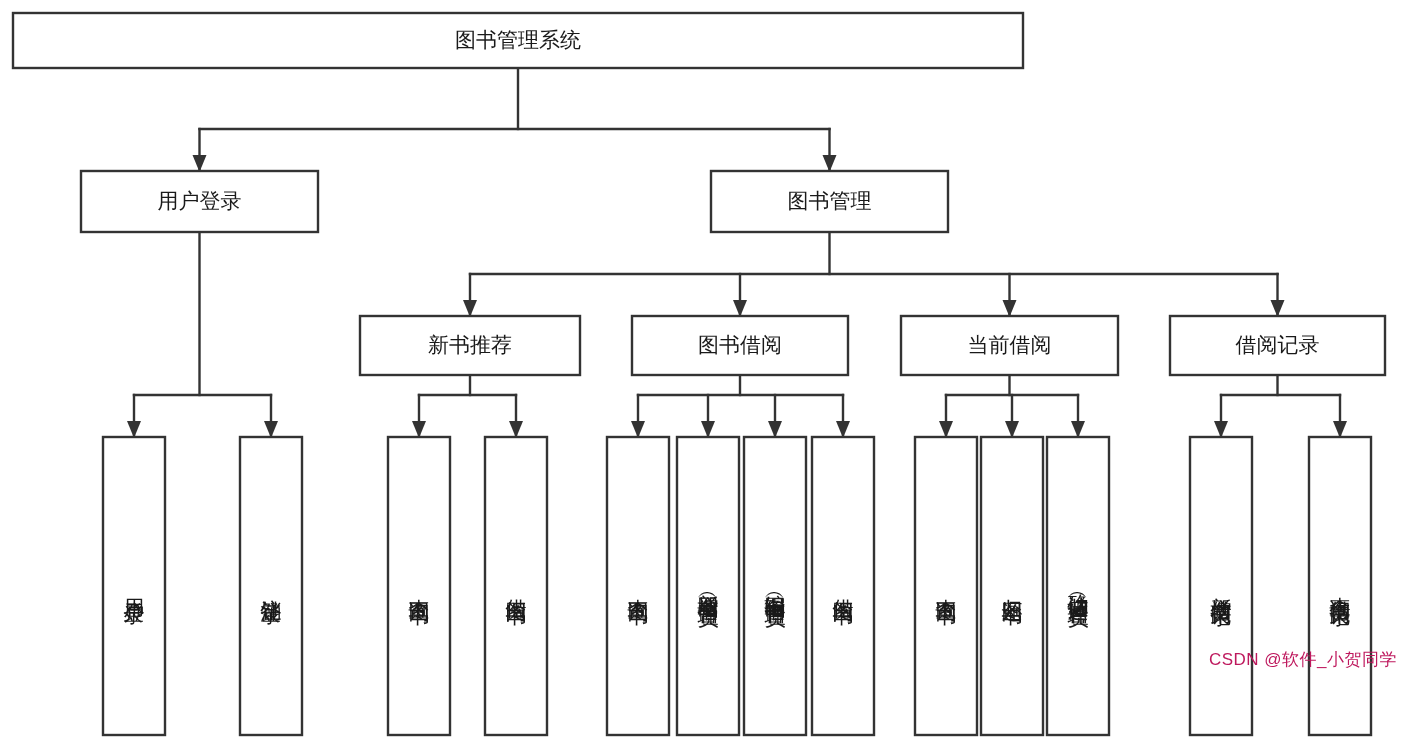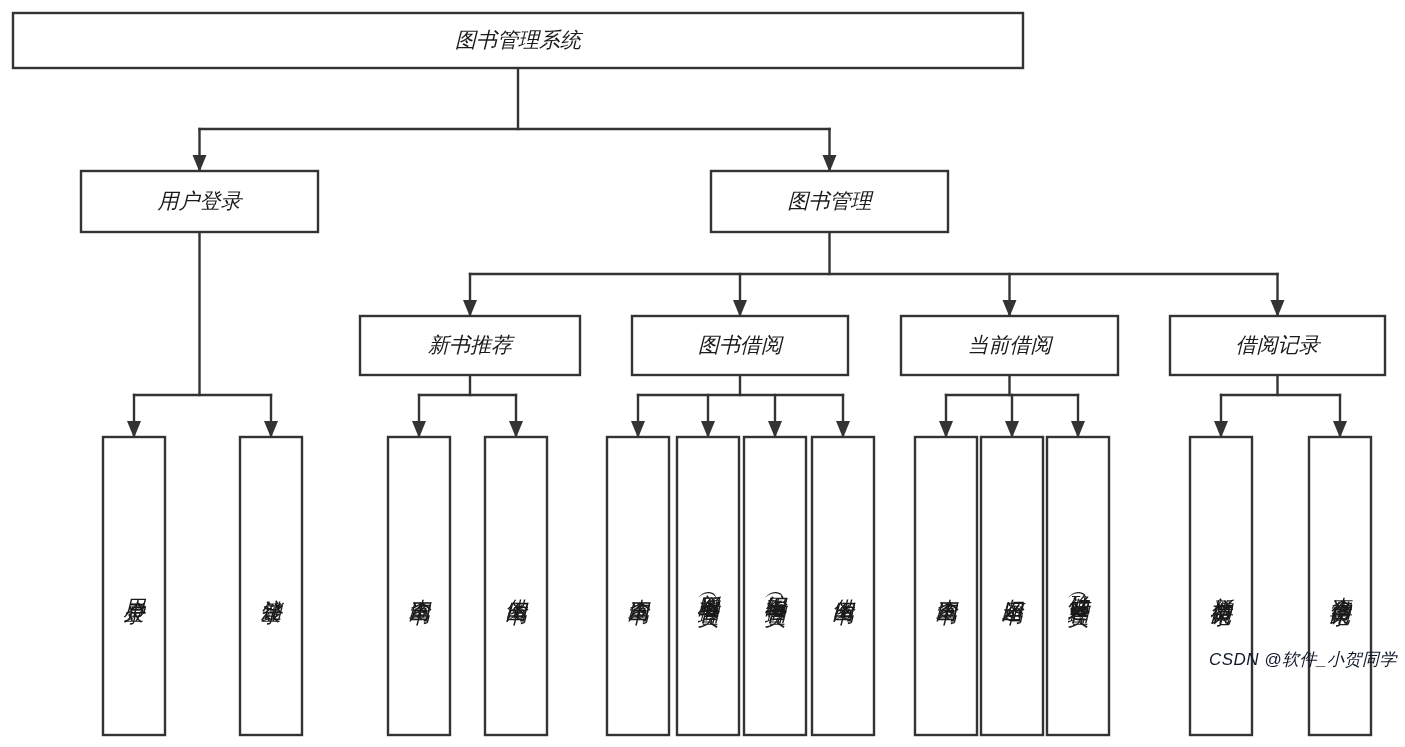--- a/index.html
+++ b/index.html
@@ -11,21 +11,20 @@
     width: 1405px;
     height: 747px;
     font-family: "Liberation Sans", sans-serif;
     overflow: hidden;
   }
   #diagram-root {
     position: relative;
     width: 1405px;
     height: 677px;
     background: #ffffff;
-    font-style: italic;
   }
   svg.flow {
     position: absolute;
     top: 0;
     left: 0;
     width: 1405px;
     height: 747px;
   }
   .node-box {
     fill: #ffffff;
@@ -63,21 +62,21 @@
     justify-content: center;
     white-space: nowrap;
     pointer-events: none;
   }
   .watermark {
     position: absolute;
     right: 8px;
     bottom: 6px;
     font-family: "Liberation Sans", sans-serif;
     font-size: 17px;
-    color: #0f172a;
+    color: #be185d;
     letter-spacing: 0.5px;
     user-select: none;
   }
 </style>
 </head>
 <body>
 
 <div id="diagram-root">
 
   <svg class="flow" viewBox="0 0 1405 747">

